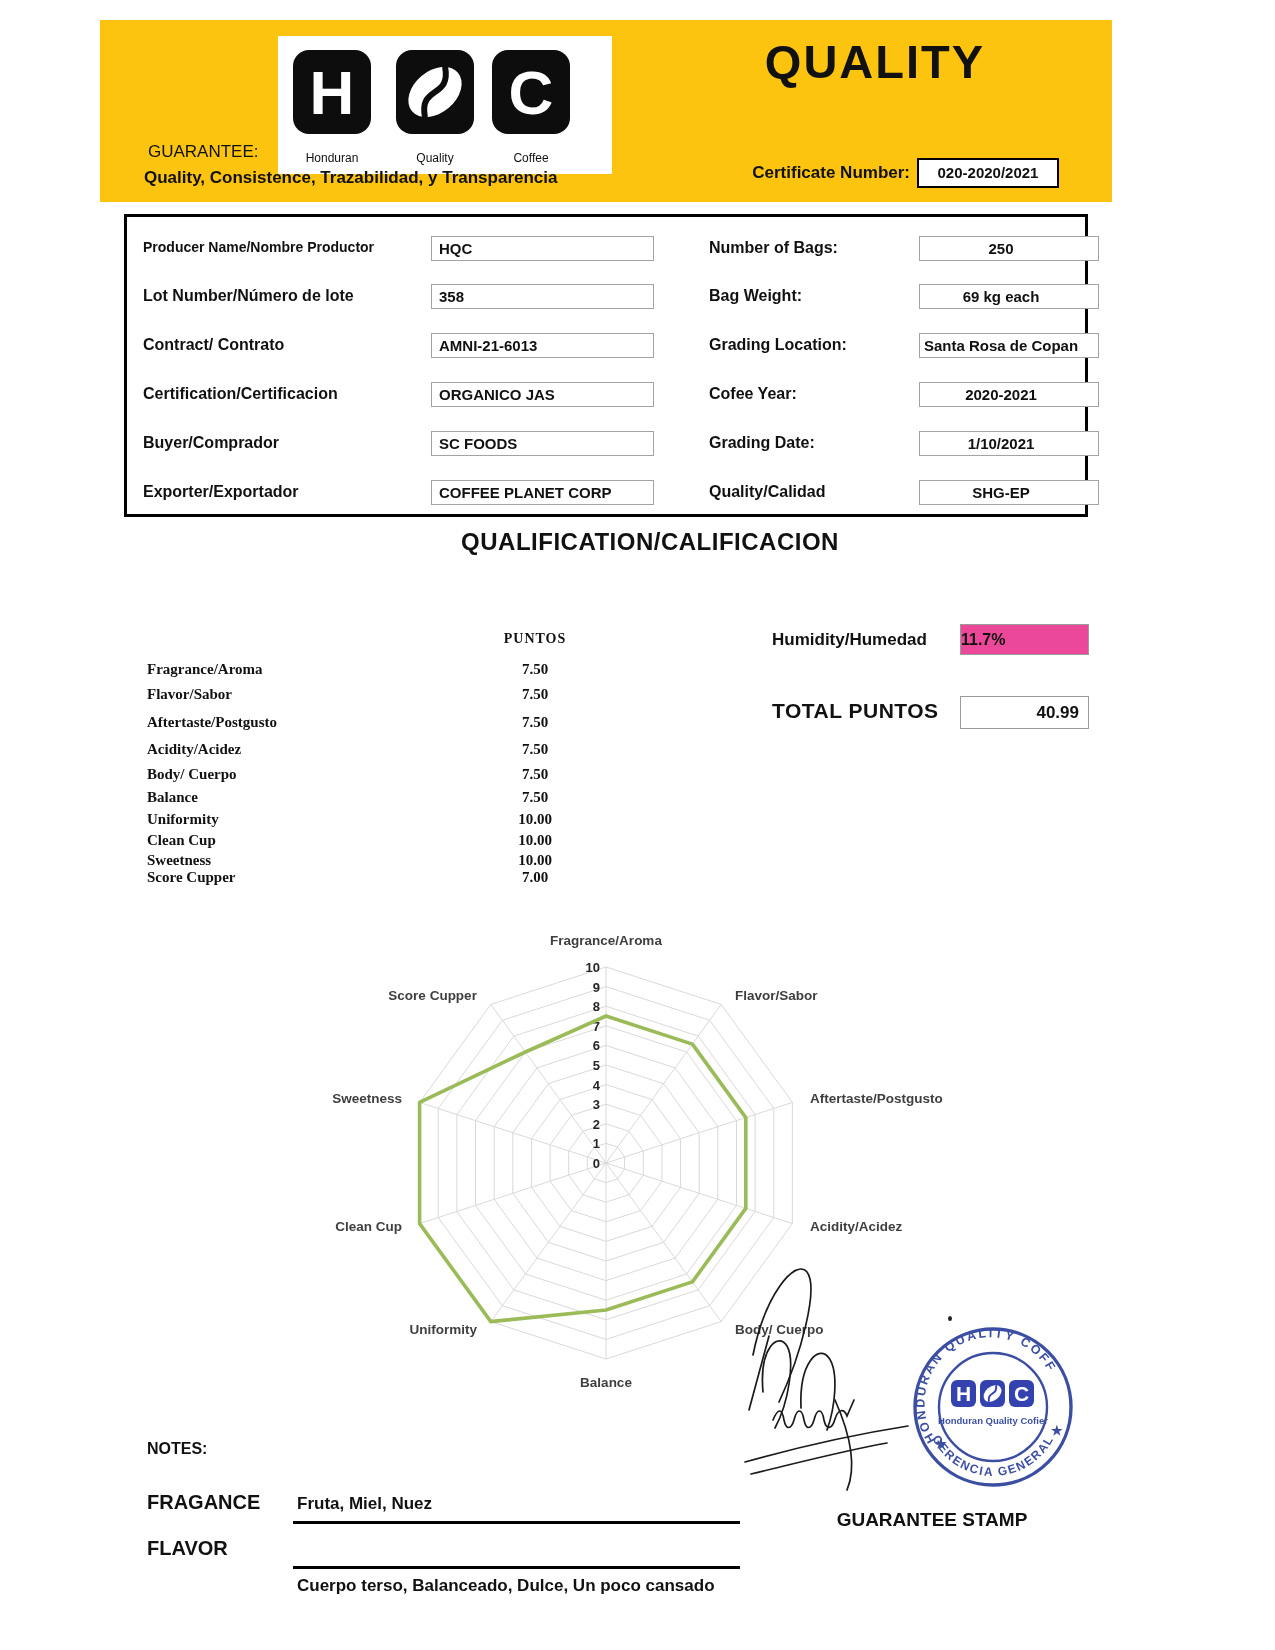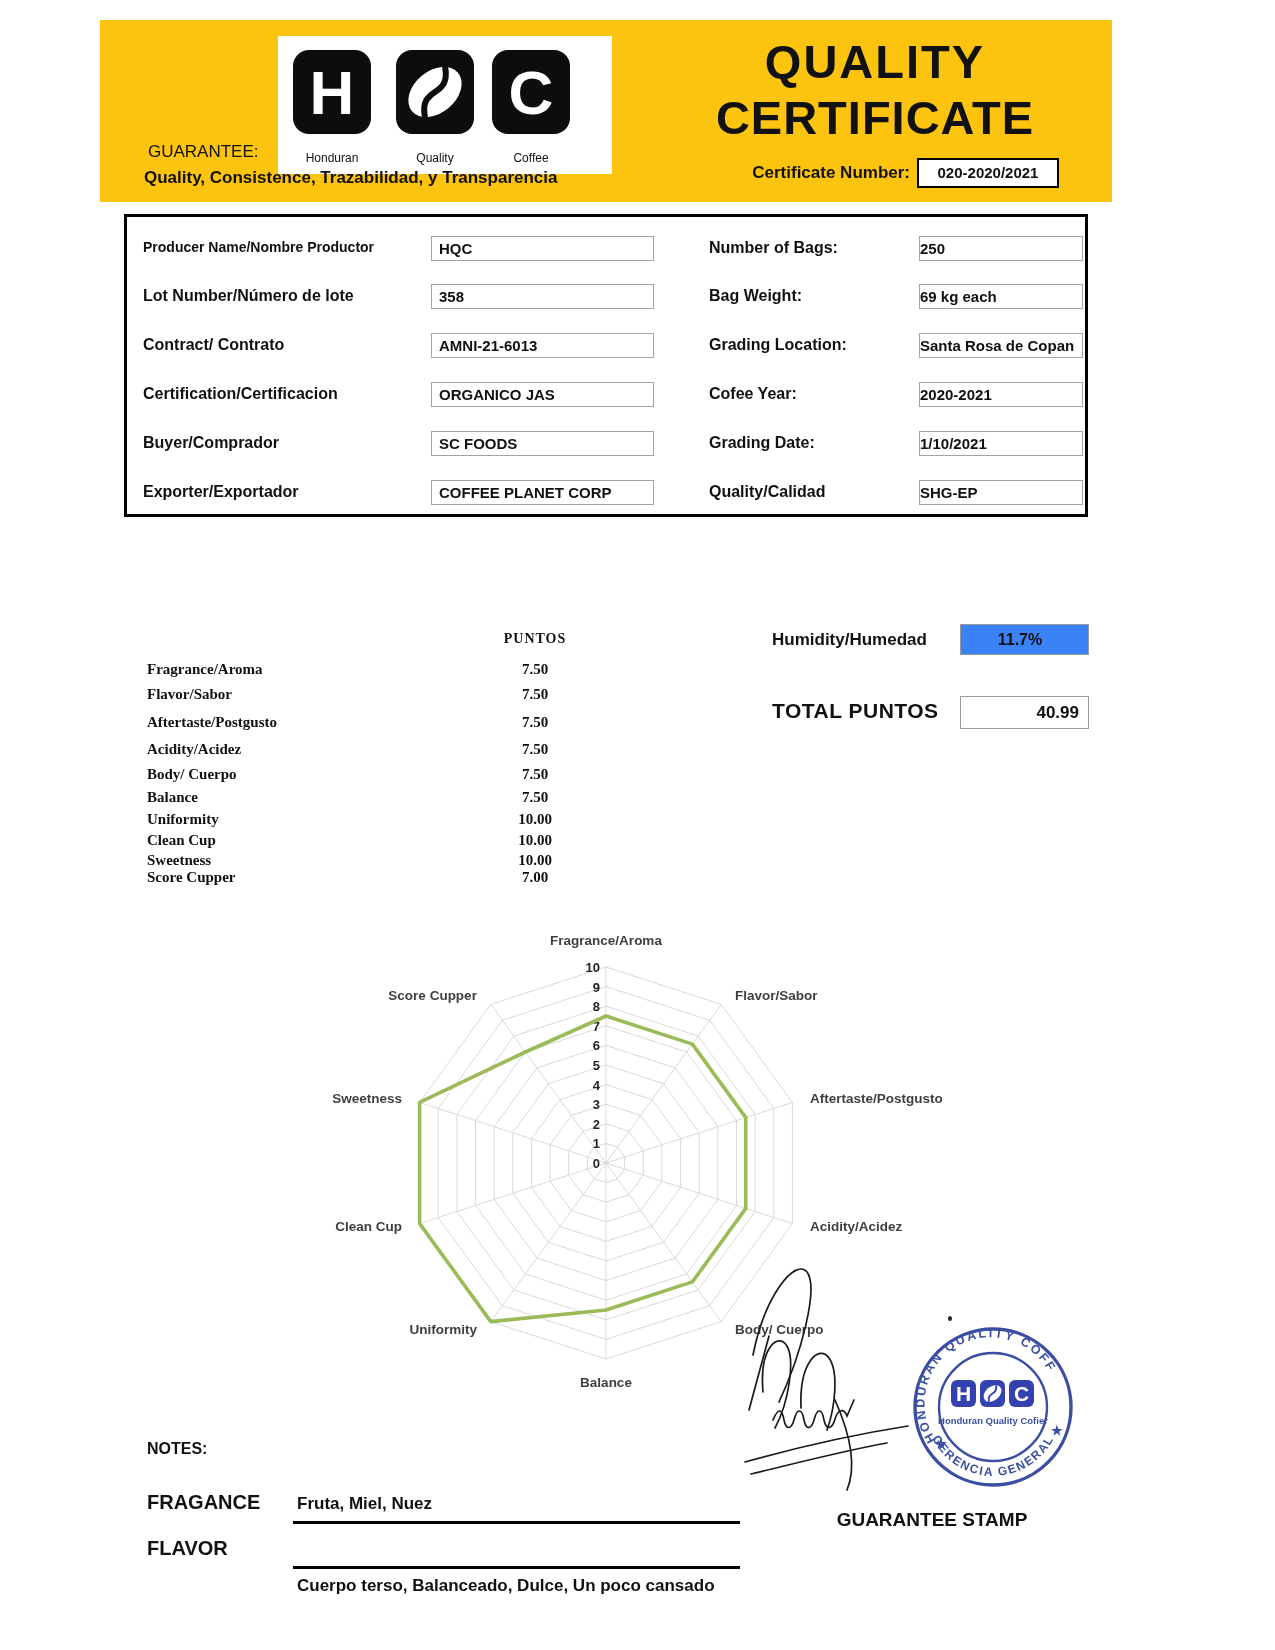--- a/index.html
+++ b/index.html
@@ -20,34 +20,34 @@
   .certnum-box{position:absolute;left:817px;top:138px;width:138px;height:26px;background:#fff;
           border:2.5px solid #000;font-size:15px;font-weight:bold;text-align:center;line-height:26px;}
 
   
   .form-box{position:absolute;left:124px;top:214px;width:958px;height:297px;border:3.5px solid #000;background:#fff;}
   .frm-label{position:absolute;font-weight:bold;font-size:16px;line-height:23px;white-space:nowrap;}
   .frm-label.small{font-size:14px;}
   .frm-val{position:absolute;height:23px;border:1px solid #a3a3a3;background:#fff;
            font-weight:bold;font-size:15px;line-height:23px;white-space:nowrap;overflow:hidden;}
   .frm-val.left-col{padding-left:7px;}
-  .frm-val.right-col{padding-right:0;text-align:left;}
+  .frm-val.right-col{padding-right:16px;text-align:center;}
 
   
   .qual-title{position:absolute;left:350px;top:528px;width:600px;text-align:center;
           font-size:24px;font-weight:bold;letter-spacing:0.5px;}
   .puntos-hd{position:absolute;left:470px;top:631px;width:130px;text-align:center;
           font-family:"Liberation Serif",serif;font-weight:bold;font-size:14px;letter-spacing:1px;}
   .score-label{position:absolute;left:147px;width:330px;font-family:"Liberation Serif",serif;
           font-weight:bold;font-size:15px;white-space:nowrap;}
   .score-val{position:absolute;left:470px;width:130px;text-align:center;
           font-family:"Liberation Serif",serif;font-weight:bold;font-size:15px;}
   .hum-label{position:absolute;left:772px;top:630px;font-size:17px;font-weight:bold;}
   .hum-box{position:absolute;left:960px;top:624px;width:118px;height:29px;border:1.5px solid #9a9a9a;
-          font-size:16px;font-weight:bold;text-align:center;line-height:29px;padding-right:9px;background:#3b82f6;}
+          font-size:16px;font-weight:bold;text-align:left;line-height:29px;padding-right:9px;background:#ec4899;}
   .tot-label{position:absolute;left:772px;top:699px;font-size:21px;font-weight:bold;letter-spacing:0.5px;}
   .tot-box{position:absolute;left:960px;top:696px;width:118px;height:31px;border:1.5px solid #9a9a9a;
           font-size:17px;font-weight:bold;text-align:right;line-height:31px;padding-right:9px;background:#fff;}
 
   
   #radar{position:absolute;left:300px;top:885px;width:700px;height:515px;}
   #radar text{font-family:"Liberation Sans",sans-serif;}
   #radar .cat{font-weight:bold;font-size:13.5px;fill:#3f3f3f;}
   #radar .tick{font-weight:bold;font-size:13px;fill:#262626;}
   #signature{position:absolute;left:735px;top:1250px;width:200px;height:250px;}
@@ -86,21 +86,20 @@
         </g>
         <text x="253" y="78" text-anchor="middle" font-size="62" font-weight="bold" fill="#fff">C</text>
         <text x="54" y="126" text-anchor="middle" font-size="12" fill="#111">Honduran</text>
         <text x="157" y="126" text-anchor="middle" font-size="12" fill="#111">Quality</text>
         <text x="253" y="126" text-anchor="middle" font-size="12" fill="#111">Coffee</text>
       </svg>
     </div>
     <div class="guar-label">GUARANTEE:</div>
     <div class="guar-text">Quality, Consistence, Trazabilidad, y Transparencia</div>
     <div class="title1">QUALITY</div>
-    <div class="title2">CERTIFICATE</div>
     <div class="certnum-label">Certificate Number:</div>
     <div class="certnum-box">020-2020/2021</div>
   </div>
 
   <div class="form-box" id="form-box">
       <div class="frm-label small" style="top: 19px; left: 16px; width: 280px;">Producer Name/Nombre Productor</div>
       <div class="frm-val left-col" style="top: 19px; left: 304px; width: 214px;">HQC</div>
       <div class="frm-label" style="top: 67px; left: 16px; width: 280px;">Lot Number/Número de lote</div>
       <div class="frm-val left-col" style="top: 67px; left: 304px; width: 214px;">358</div>
       <div class="frm-label" style="top: 116px; left: 16px; width: 280px;">Contract/ Contrato</div>
@@ -118,20 +117,21 @@
       <div class="frm-label" style="top: 116px; left: 582px; width: 200px;">Grading Location:</div>
       <div class="frm-val right-col" style="top: 116px; left: 792px; width: 162px;">Santa Rosa de Copan</div>
       <div class="frm-label" style="top: 165px; left: 582px; width: 200px;">Cofee Year:</div>
       <div class="frm-val right-col" style="top: 165px; left: 792px; width: 162px;">2020-2021</div>
       <div class="frm-label" style="top: 214px; left: 582px; width: 200px;">Grading Date:</div>
       <div class="frm-val right-col" style="top: 214px; left: 792px; width: 162px;">1/10/2021</div>
       <div class="frm-label" style="top: 263px; left: 582px; width: 200px;">Quality/Calidad</div>
       <div class="frm-val right-col" style="top: 263px; left: 792px; width: 162px;">SHG-EP</div>
     </div>
 
+  <div class="qual-title">QUALIFICATION/CALIFICACION</div>
   <div class="puntos-hd">PUNTOS</div>
   <div id="scores">
       <div class="score-label" style="top: 661px;">Fragrance/Aroma</div>
       <div class="score-val" style="top: 661px;">7.50</div>
       <div class="score-label" style="top: 686px;">Flavor/Sabor</div>
       <div class="score-val" style="top: 686px;">7.50</div>
       <div class="score-label" style="top: 714px;">Aftertaste/Postgusto</div>
       <div class="score-val" style="top: 714px;">7.50</div>
       <div class="score-label" style="top: 741px;">Acidity/Acidez</div>
       <div class="score-val" style="top: 741px;">7.50</div>

